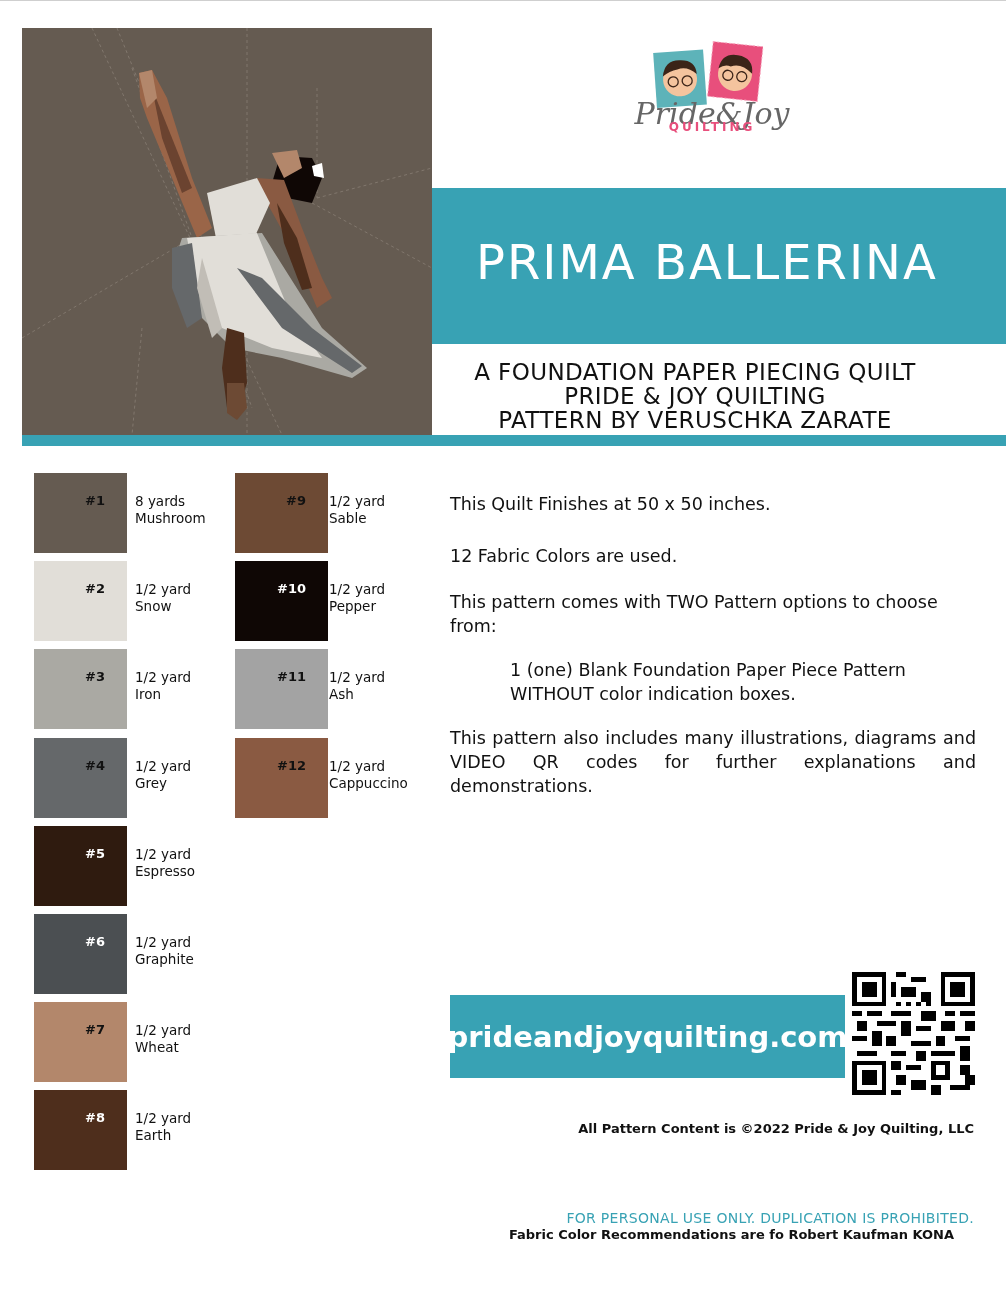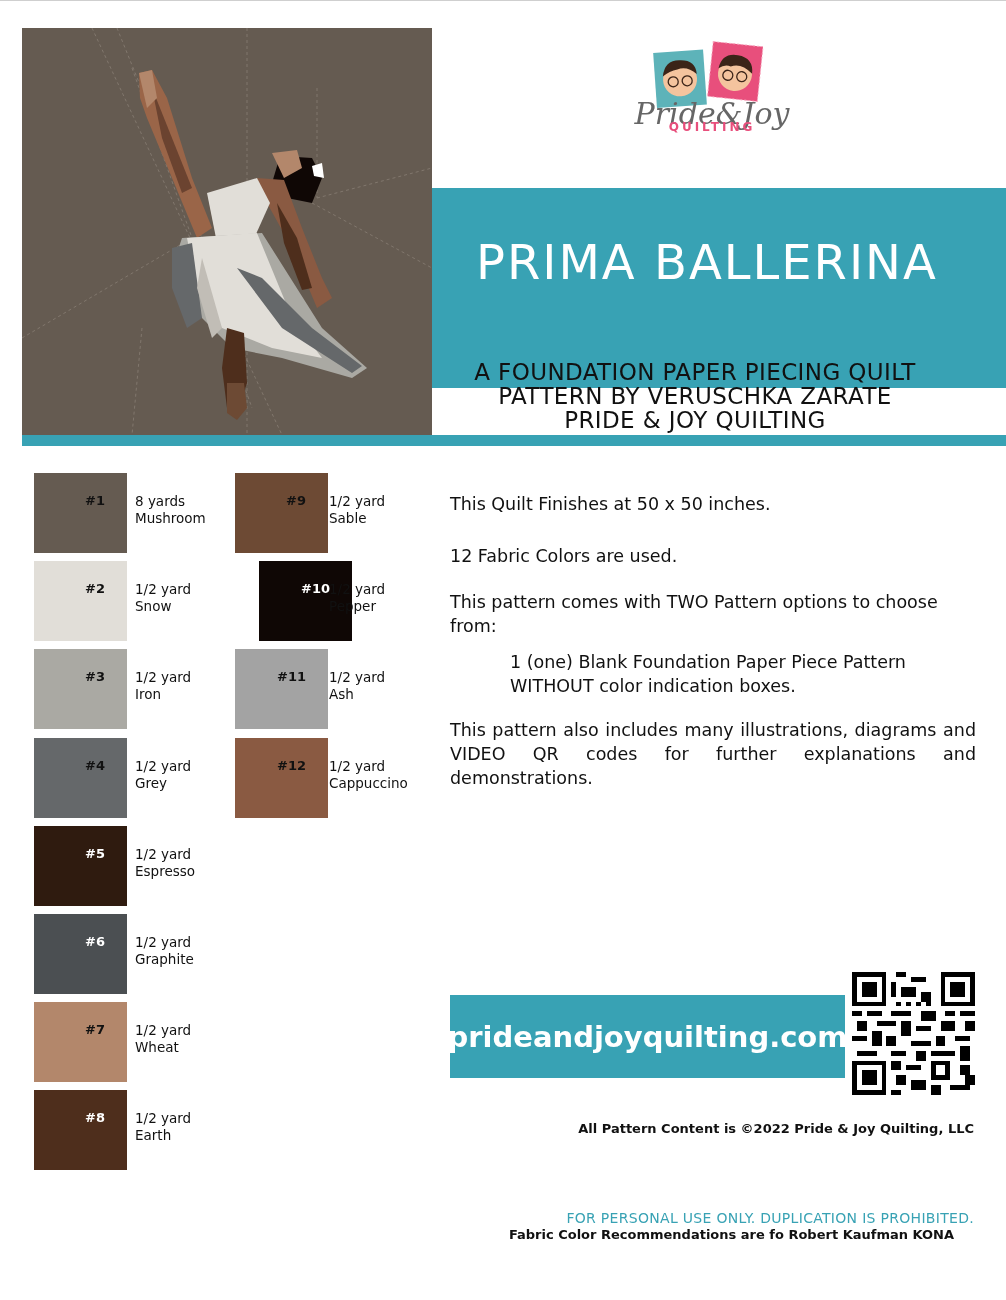--- a/index.html
+++ b/index.html
@@ -1,21 +1,21 @@
 <!DOCTYPE html>
 <html><head>
 <meta charset="utf-8">
 <style>
   html,body{margin:0;padding:0;background:#fff;}
   body{width:1006px;height:1300px;position:relative;overflow:hidden;font-family:"DejaVu Sans","Liberation Sans",sans-serif;color:#111;}
   .topline{position:absolute;left:0;top:0;width:1006px;height:1px;background:#cfcfcf;}
   .hero{position:absolute;left:22px;top:28px;width:410px;height:407px;background:#655b51;overflow:hidden;}
   .hero svg{position:absolute;left:0;top:0;}
   .logo{position:absolute;left:600px;top:34px;width:220px;height:120px;}
-  .title-band{position:absolute;left:432px;top:188px;width:574px;height:200px;background:#38a2b4;}
+  .title-band{position:absolute;left:432px;top:188px;width:574px;height:156px;background:#38a2b4;}
   .title{position:absolute;left:44px;top:46px;font-family:"DejaVu Sans",sans-serif;font-size:48px;letter-spacing:2px;color:#fff;font-weight:normal;white-space:nowrap;}
   .subtitle{position:absolute;left:432px;top:360px;width:526px;text-align:center;font-size:23px;line-height:24px;letter-spacing:0.4px;color:#111;}
   .strip{position:absolute;left:22px;top:435px;width:984px;height:11px;background:#38a2b4;}
   .swatch{position:absolute;width:93px;height:80px;}
   .swnum{position:absolute;right:22px;top:20px;font-size:13px;font-weight:bold;}
   .swlabel{position:absolute;font-size:13.5px;line-height:17px;color:#111;}
   .desc{position:absolute;left:450px;top:468px;width:526px;font-size:17.5px;line-height:24px;color:#111;}
   .desc p{margin:0;}
   .p-justify{text-align:justify;}
   .indent{padding-left:60px;}
@@ -88,22 +88,22 @@
   <div style="position:absolute;left:22px;top:62px;width:180px;text-align:center;font-family:'DejaVu Serif',serif;font-style:italic;font-size:30px;color:#666;">Pride&amp;Joy</div>
   <div style="position:absolute;left:22px;top:86px;width:180px;text-align:center;font-size:12px;letter-spacing:3px;color:#e84f7c;font-weight:bold;">QUILTING</div>
 </div>
 
 <div class="title-band">
   <div class="title">PRIMA BALLERINA</div>
 </div>
 
 <div class="subtitle">
   <div>A FOUNDATION PAPER PIECING QUILT</div>
+  <div>PRIDE &amp; JOY QUILTING</div>
   <div>PATTERN BY VERUSCHKA ZARATE</div>
-  <div>PRIDE &amp; JOY QUILTING</div>
 </div>
 
 <div class="strip"></div>
 
 <div id="swatches">
     <div class="swatch" style="left: 34px; top: 473px; background: rgb(101, 91, 81);">
       <span class="swnum" style="color: rgb(17, 17, 17);">#1</span>
     </div>
     <div class="swlabel" style="left: 135px; top: 493px;">
       <div>8 yards</div>
@@ -158,21 +158,21 @@
       <div>1/2 yard</div>
       <div>Earth</div>
     </div>
     <div class="swatch" style="left: 235px; top: 473px; background: rgb(109, 74, 52);">
       <span class="swnum" style="color: rgb(17, 17, 17);">#9</span>
     </div>
     <div class="swlabel" style="left: 329px; top: 493px;">
       <div>1/2 yard</div>
       <div>Sable</div>
     </div>
-    <div class="swatch" style="left: 235px; top: 561px; background: rgb(15, 7, 5); margin-left: 24px;">
+    <div class="swatch" style="left: 235px; top: 561px; background: rgb(15, 7, 5);">
       <span class="swnum" style="color: rgb(255, 255, 255);">#10</span>
     </div>
     <div class="swlabel" style="left: 329px; top: 581px;">
       <div>1/2 yard</div>
       <div>Pepper</div>
     </div>
     <div class="swatch" style="left: 235px; top: 649px; background: #a3a3a3;">
       <span class="swnum" style="color: rgb(17, 17, 17);">#11</span>
     </div>
     <div class="swlabel" style="left: 329px; top: 669px;">
@@ -185,21 +185,21 @@
     <div class="swlabel" style="left: 329px; top: 758px;">
       <div>1/2 yard</div>
       <div>Cappuccino</div>
     </div>
   </div>
 
 <div class="desc">
   <p style="margin-top:24px;">This Quilt Finishes at 50 x 50 inches.</p>
   <p style="margin-top:28px;"><span class="bold">12</span><span> Fabric Colors are used.</span></p>
   <p style="margin-top:22px;">This pattern comes with TWO Pattern options to choose from:</p>
-  <p class="indent" style="margin-top:12px;width:420px;">1 (one) Blank Foundation Paper Piece Pattern WITHOUT color indication boxes.</p>
+  <p class="indent" style="margin-top:20px;width:420px;">1 (one) Blank Foundation Paper Piece Pattern WITHOUT color indication boxes.</p>
   <p class="p-justify" style="margin-top:20px;">This pattern also includes many illustrations, diagrams and VIDEO QR codes for further explanations and demonstrations.</p>
 </div>
 
 <div class="website">prideandjoyquilting.com</div>
 
 <div class="qr">
   <svg width="123" height="123" viewBox="0 0 25 25" shape-rendering="crispEdges">
     <rect width="25" height="25" fill="#fff"></rect>
     <g fill="#000">
       <rect x="0" y="0" width="7" height="7"></rect>

